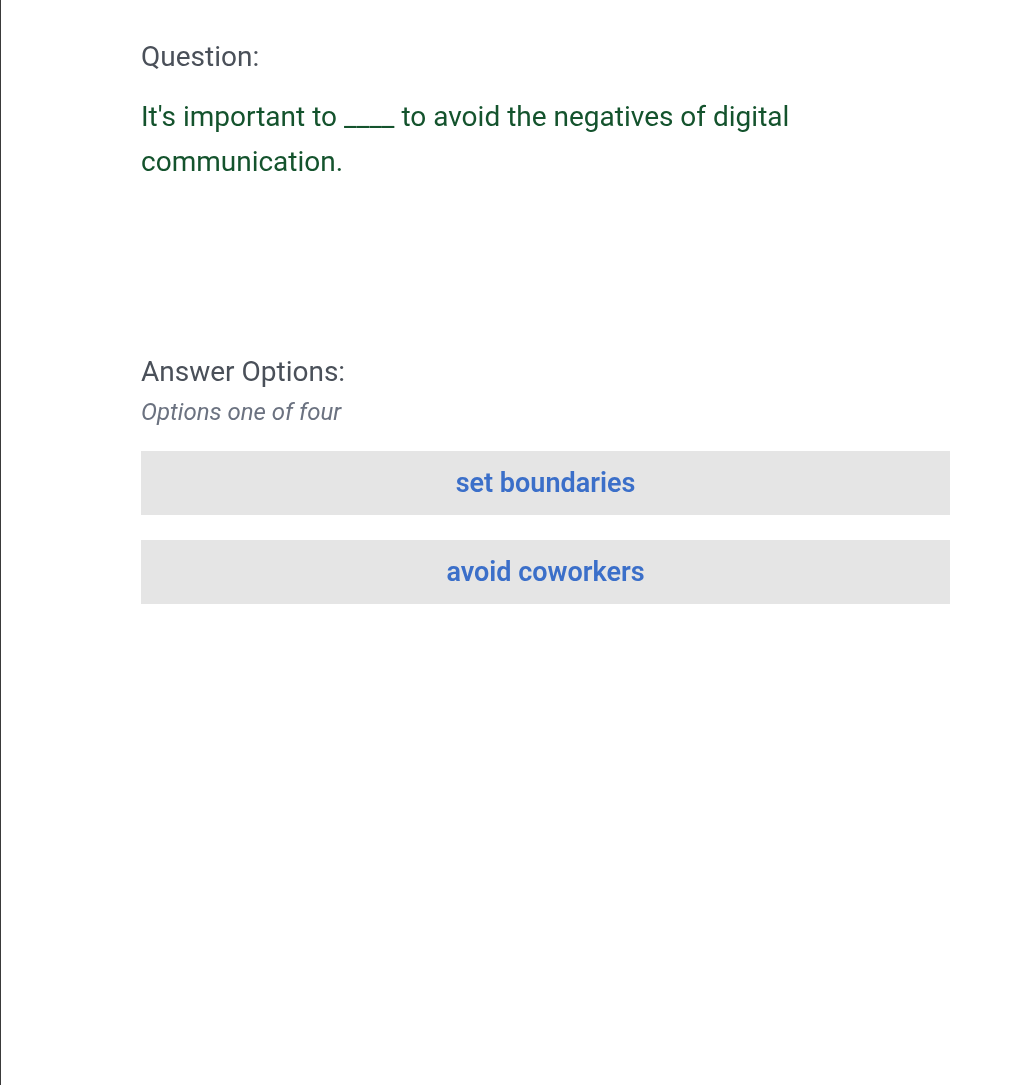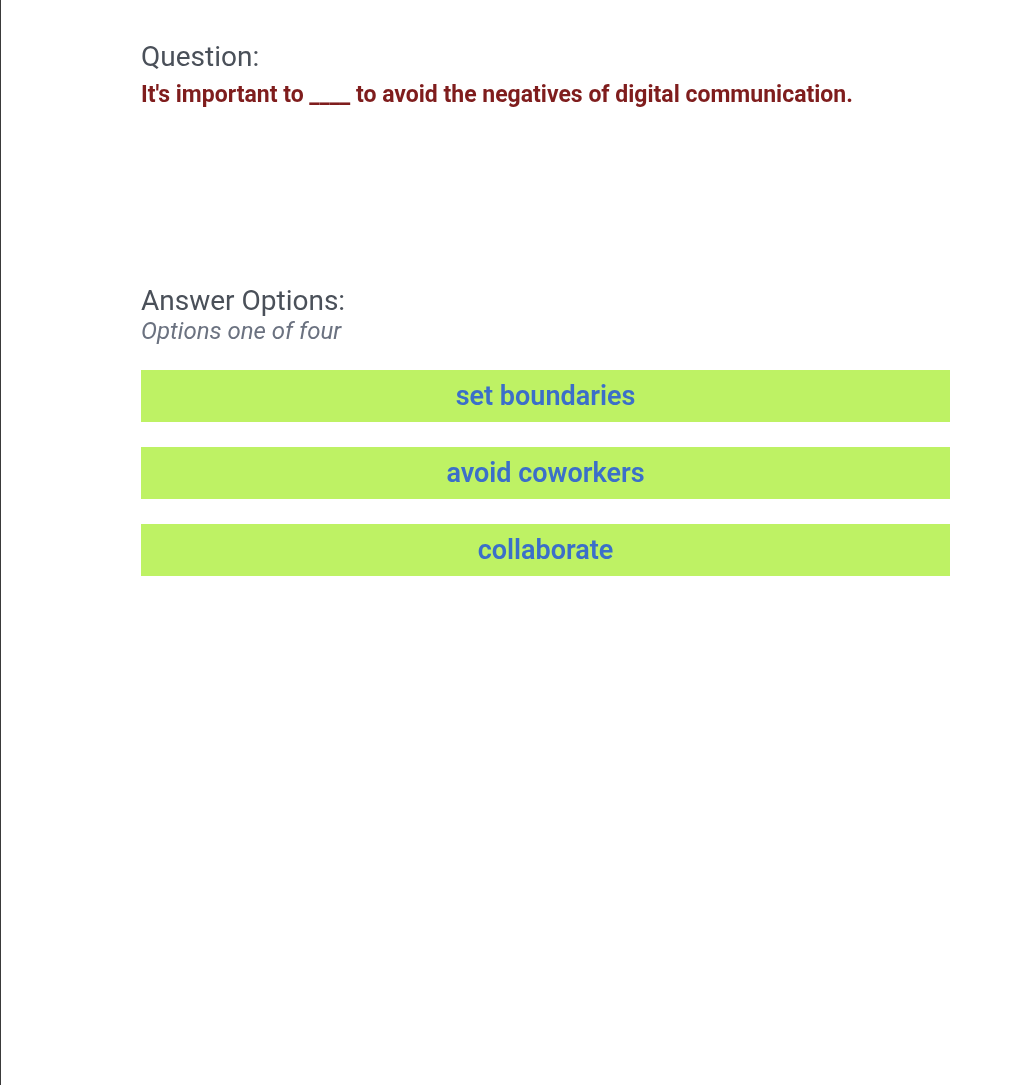--- a/index.html
+++ b/index.html
@@ -15,69 +15,69 @@
       padding: 40px 80px 40px 140px;
       border-left: 1px solid #3a3a3a;
     }
     .question-section {
       margin-bottom: 170px;
     }
     .question-label {
       font-size: 28px;
       color: #4a5059;
       font-weight: 400;
-      margin-bottom: 4px;
+      margin-bottom: 22px;
     }
     .question-text {
-      font-size: 23px;
-      color: #7f1d1d;
-      font-weight: 700;
+      font-size: 28px;
+      color: #14532d;
+      font-weight: 400;
       line-height: 1.6;
     }
     .answers-section {
     }
     .answers-label {
       font-size: 28px;
       color: #4a5059;
       font-weight: 400;
+      margin-bottom: 10px;
     }
     .answers-instruction {
       font-size: 24px;
       color: #6b7280;
       font-style: italic;
       font-weight: 400;
       margin-bottom: 25px;
     }
     .answer-options {
       display: flex;
       flex-direction: column;
       gap: 25px;
     }
     .answer-option {
-      background: #bef264;
+      background: #e5e5e5;
       color: #3b6fc9;
       font-size: 27px;
       font-weight: 600;
       text-align: center;
-      padding: 10px 20px;
+      padding: 16px 20px;
       border: none;
       cursor: pointer;
       width: 100%;
       font-family: inherit;
     }
   </style>
 </head>
 <body>
 
 <div class="question-section">
   <div class="question-label">Question:</div>
   <div class="question-text">It's important to ____ to avoid the negatives of digital communication.</div>
 </div>
 
 <div class="answers-section">
   <div class="answers-label">Answer Options:</div>
   <div class="answers-instruction">Options one of four</div>
   <div class="answer-options">
     <button class="answer-option">set boundaries</button>
     <button class="answer-option">avoid coworkers</button>
-    <button class="answer-option">collaborate</button>
   </div>
 </div>
 
 </body></html>

